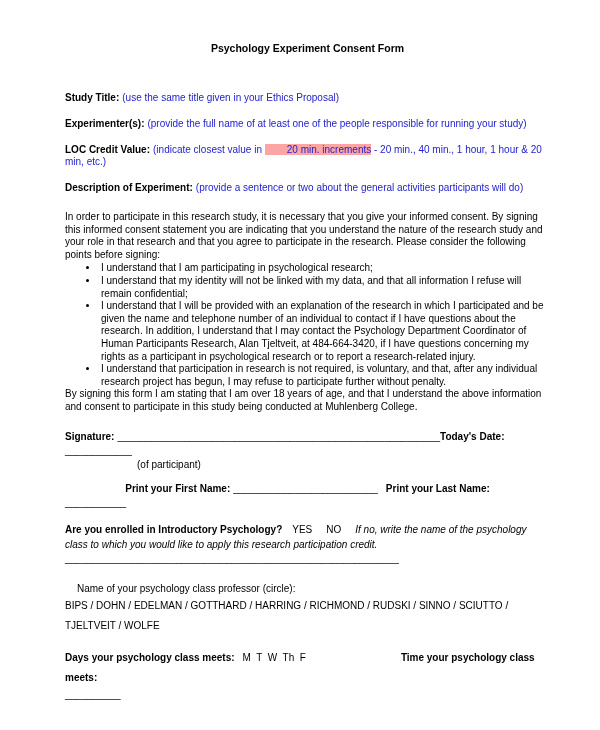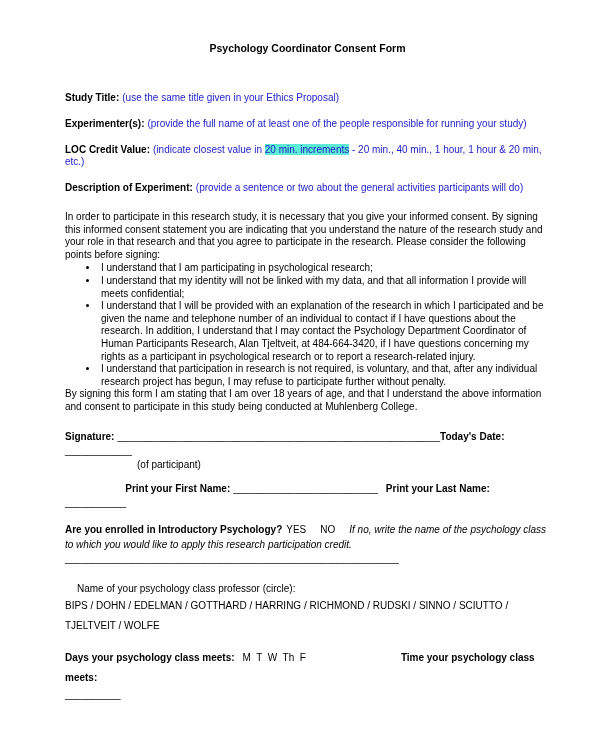--- a/index.html
+++ b/index.html
@@ -17,52 +17,52 @@
   .title {
     font-size: 10.5px;
     font-weight: bold;
     text-align: center;
     margin: 0 0 38px 0;
   }
 
   .field { margin: 0 0 13px 0; line-height: 1.28; }
   .label { font-weight: bold; }
   .hint  { color: #2222cc; margin-left: 3px; }
-  .hl    { background: #5eead4; }
+  .hl    { background: #fca5a5; padding-left: 22px; }
 
   .body-text { line-height: 1.26; margin: 16px 0 0 0; }
   .bullets { margin: 1px 0 0 34px; padding: 0; line-height: 1.26; list-style: disc; }
   .bullets li { margin: 0; padding-left: 2px; }
   .closing { line-height: 1.26; margin: 0; }
 
   .sig-row { display: flex; margin-top: 16px; line-height: 1.5; }
   .date-label { margin-left: auto; margin-right: 66px; white-space: nowrap; }
   .uline-row { line-height: 1.45; }
   .sub { margin-left: 72px; line-height: 1.2; }
 
   .names-row { margin-top: 10px; line-height: 1.5; text-align: center; }
   .ml3 { margin-left: 3px; } .ml8 { margin-left: 8px; }
-  .ml10 { margin-left: 4px; } .ml14 { margin-left: 14px; }
+  .ml10 { margin-left: 10px; } .ml14 { margin-left: 14px; }
 
   .enroll { margin: 12px 0 0 0; line-height: 1.5; }
   .italic { font-style: italic; }
 
   .prof-label { font-weight: normal; margin: 14px 0 0 12px; line-height: 1.5; }
   .prof-block { line-height: 2.0; margin: 0; }
 
   .sched-row { margin-top: 12px; line-height: 2.0; }
   .time-label { margin-left: 95px; }
   .pre { white-space: pre-wrap; }
 </style>
 </head>
 <body>
 
 <div class="page">
 
-  <h1 class="title">Psychology Coordinator Consent Form</h1>
+  <h1 class="title">Psychology Experiment Consent Form</h1>
 
   <p class="field">
     <span class="label">Study Title:</span><span class="hint">(use the same title given in your Ethics Proposal)</span>
   </p>
 
   <p class="field">
     <span class="label">Experimenter(s):</span><span class="hint">(provide the full name of at least one of the people responsible for running your study)</span>
   </p>
 
   <p class="field">
@@ -70,21 +70,21 @@
   </p>
 
   <p class="field">
     <span class="label">Description of Experiment:</span><span class="hint">(provide a sentence or two about the general activities participants will do)</span>
   </p>
 
   <p class="body-text">In order to participate in this research study, it is necessary that you give your informed consent. By signing this informed consent statement you are indicating that you understand the nature of the research study and your role in that research and that you agree to participate in the research.  Please consider the following points before signing:</p>
 
   <ul class="bullets">
     <li>I understand that I am participating in psychological research;</li>
-    <li>I understand that my identity will not be linked with my data, and that all information I provide will meets confidential;</li>
+    <li>I understand that my identity will not be linked with my data, and that all information I refuse will remain confidential;</li>
     <li>I understand that I will be provided with an explanation of the research in which I participated and be given the name and telephone number of an individual to contact if I have questions about the research. In addition, I understand that I may contact the Psychology Department Coordinator of Human Participants Research, Alan Tjeltveit, at 484-664-3420, if I have questions concerning my rights as a participant in psychological research or to report a research-related injury.</li>
     <li>I understand that participation in research is not required, is voluntary, and that, after any individual research project has begun, I may refuse to participate further without penalty.</li>
   </ul>
 
   <p class="closing">By signing this form I am stating that I am over 18 years of age, and that I understand the above information and consent to participate in this study being conducted at Muhlenberg College.</p>
 
   <div class="sig-row">
     <span><span class="label">Signature:</span><span class="ml3">__________________________________________________________</span></span>
     <span class="label date-label">Today's Date:</span>
   </div>

